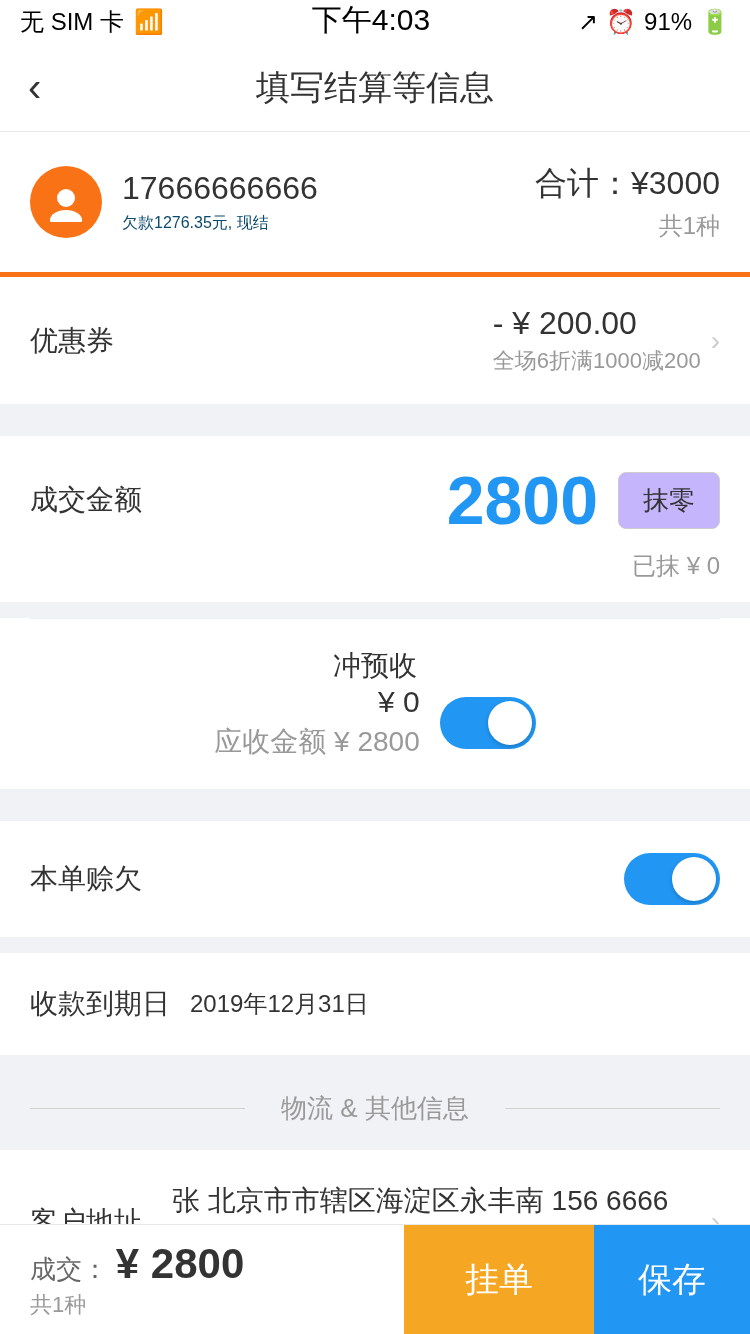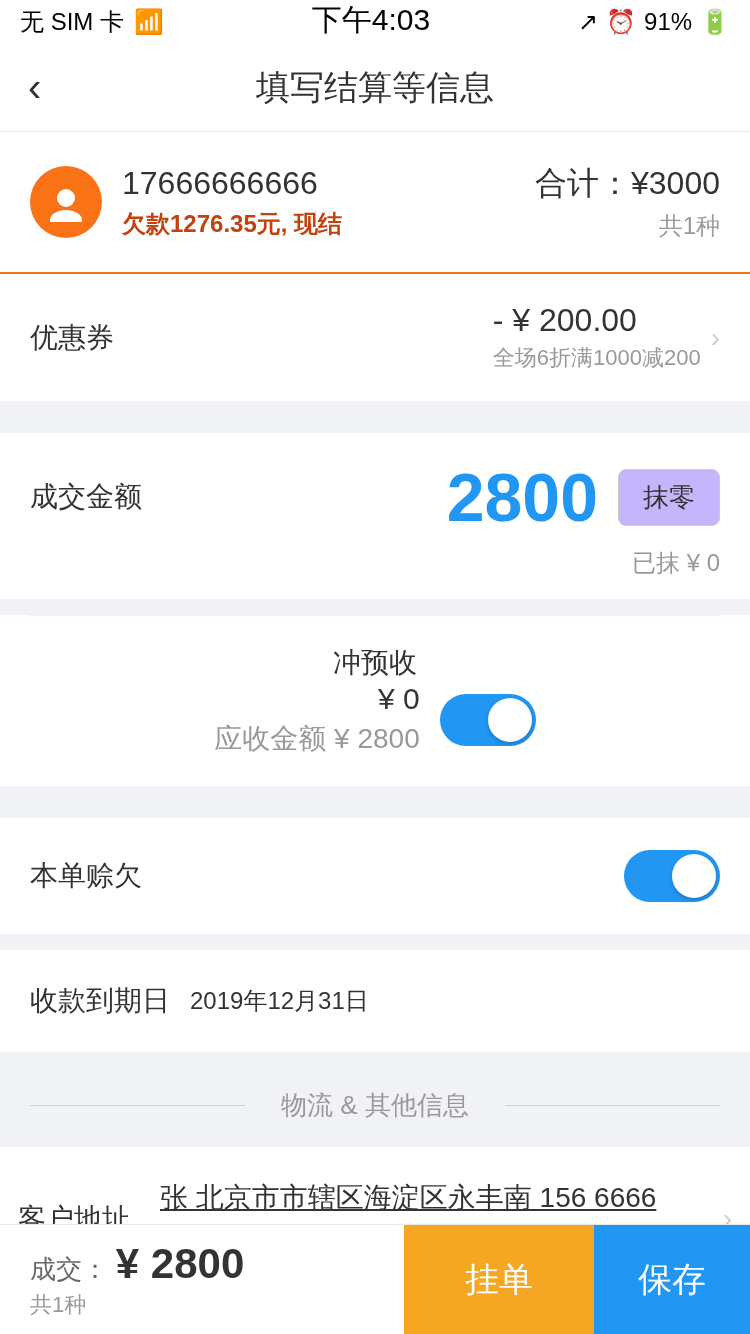--- a/index.html
+++ b/index.html
@@ -81,37 +81,36 @@
       justify-content: center;
       color: #fff;
       font-size: 32px;
     }
     .customer-info-text .phone {
       font-size: 32px;
       font-weight: 500;
       color: #333;
     }
     .customer-info-text .debt {
-      font-size: 24px;
-      color: #c2410c;
+      font-size: 16px;
+      color: #0c4a6e;
       margin-top: 6px;
-      font-weight: bold;
     }
     .customer-right { text-align: right; }
     .customer-right .total-amount { font-size: 32px; font-weight: 500; color: #333; }
     .customer-right .total-count { font-size: 24px; color: #999; margin-top: 4px; }
 
     
     .coupon-row {
       display: flex;
       align-items: center;
       justify-content: space-between;
       padding: 28px 30px;
       background: #fff;
-      border-top: 2px solid #f97316;
+      border-top: 5px solid #f97316;
     }
     .coupon-label { font-size: 28px; color: #333; }
     .coupon-right { display: flex; align-items: center; gap: 10px; }
     .coupon-discount { font-size: 32px; color: #333; }
     .coupon-desc { font-size: 22px; color: #999; margin-top: 4px; text-align: right; }
     .chevron-right { font-size: 28px; color: #ccc; }
 
     
     .divider { height: 16px; background: #f0f2f5; }
 
@@ -234,23 +233,22 @@
       background: #d0d0d0;
     }
     .section-title-divider .title-text {
       font-size: 26px;
       color: #999;
     }
 
     
     .address-section {
       background: #fff;
-      padding: 0 18px;
+      padding: 0 30px;
       margin-bottom: 16px;
-      text-decoration: underline;
     }
     .address-row {
       display: flex;
       align-items: center;
       justify-content: space-between;
       padding: 30px 0;
     }
     .address-label { font-size: 28px; color: #333; flex-shrink: 0; margin-right: 30px; }
     .address-value { font-size: 28px; color: #333; flex: 1; line-height: 1.5; }
 

